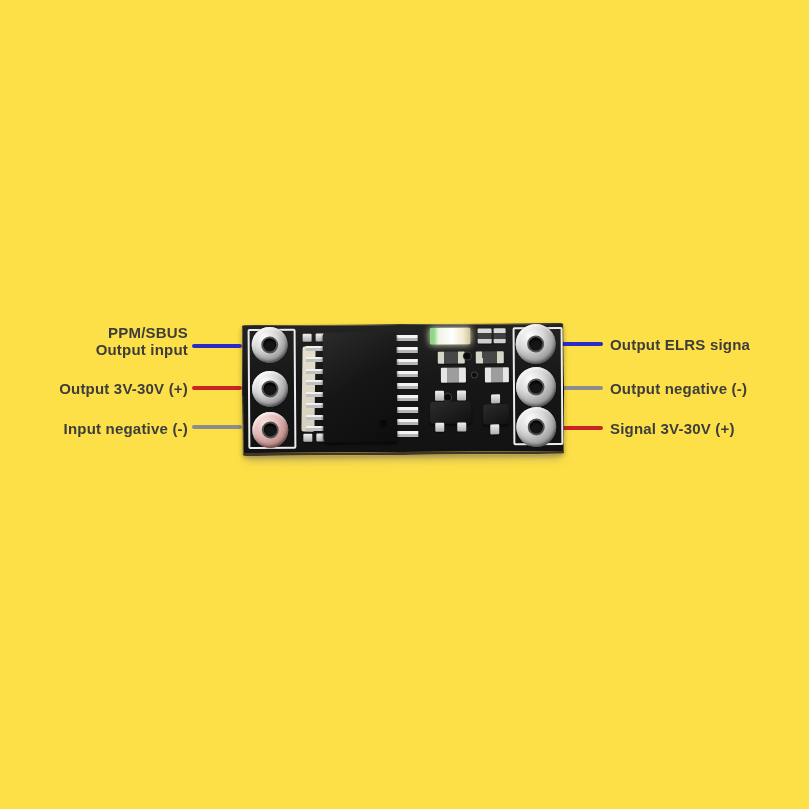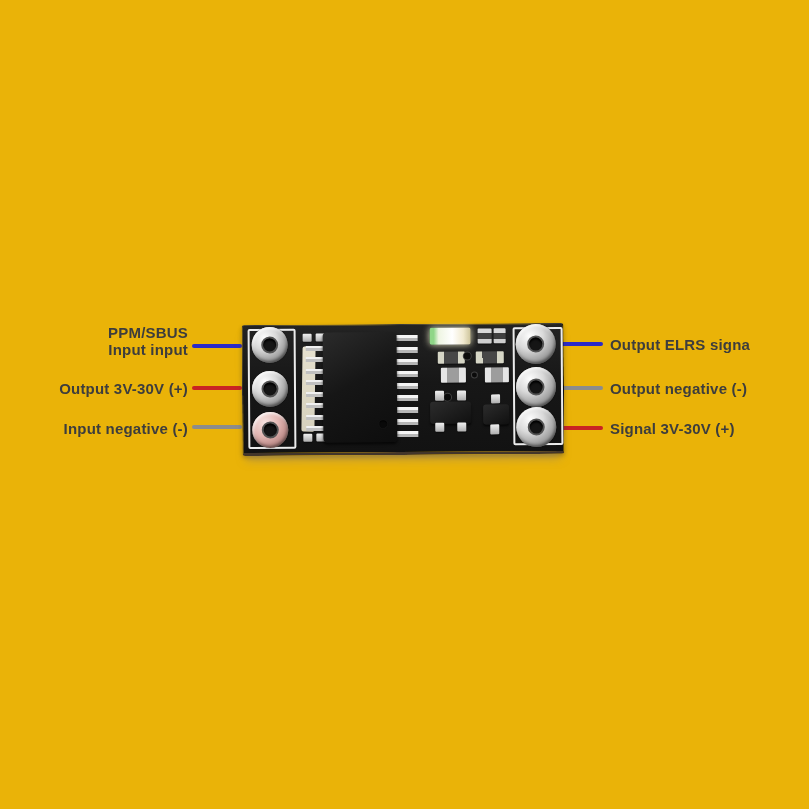--- a/index.html
+++ b/index.html
@@ -1,17 +1,17 @@
 <!DOCTYPE html>
 <html><head>
 <meta charset="utf-8">
 <style>
   html,body{margin:0;padding:0;background:#ffffff;}
   .figure{
-    position:relative;width:809px;height:809px;background:#eab308;overflow:hidden;
+    position:relative;width:809px;height:809px;background:#fde047;overflow:hidden;
     font-family:"Liberation Sans",sans-serif;
   }
   
   .lbl{
     position:absolute;font-size:15px;font-weight:bold;color:#3d3d3d;
     line-height:17px;letter-spacing:0.2px;white-space:nowrap;
   }
   .lbl.ra{text-align:right;}
   .wire{position:absolute;height:4px;border-radius:2px;background:#888;}
   [data-wire="blue"]{background:#2a2ac9;}
@@ -83,21 +83,21 @@
     border-radius:1px;box-shadow:0 1px 1px rgba(0,0,0,0.45);
   }
 </style>
 </head>
 <body>
 
 <div class="figure">
 
   <div class="lbl ra" style="right:621px;top:324px;">
     <span>PPM/SBUS</span><br>
-    <span>Input input</span>
+    <span>Output input</span>
   </div>
   <div class="wire" style="left:192px;top:344px;width:50px;" data-wire="blue"></div>
 
   <div class="lbl ra" style="right:621px;top:380px;">
     <span>Output 3V-30V (+)</span>
   </div>
   <div class="wire" style="left:192px;top:386px;width:50px;" data-wire="red"></div>
 
   <div class="lbl ra" style="right:621px;top:420px;">
     <span>Input negative (-)</span>

